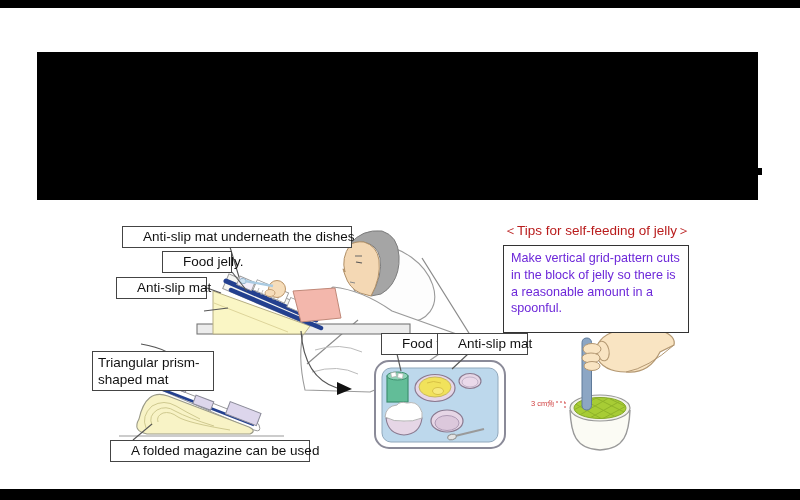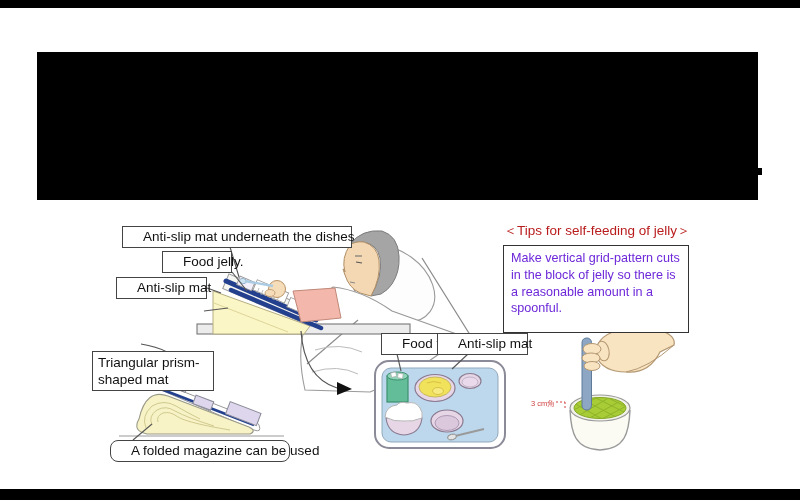--- a/index.html
+++ b/index.html
@@ -180,21 +180,21 @@
 
   <div class="blackbar" style="left:0;top:0;width:800px;height:8px;"></div>
   <div class="blackbar" style="left:37px;top:52px;width:721px;height:148px;"></div>
   <div class="blackbar" style="left:757px;top:168px;width:5px;height:7px;"></div>
   <div class="blackbar" style="left:0;top:489px;width:800px;height:11px;"></div>
 
   <div class="lbl" style="left:122px;top:226px;width:230px;">Anti-slip mat underneath the dishes</div>
   <div class="lbl" style="left:162px;top:251px;width:70px;">Food jelly.</div>
   <div class="lbl" style="left:116px;top:277px;width:91px;">Anti-slip mat</div>
   <div class="lbl wrap" style="left:92px;top:303px;width:122px;line-height:17px;margin-top:48px;">Triangular prism-shaped mat</div>
-  <div class="lbl" style="left:110px;top:440px;width:180px;border-radius:8px;">A folded magazine can be used</div>
+  <div class="lbl" style="left:110px;top:440px;width:200px;">A folded magazine can be used</div>
   <div class="lbl" style="left:352px;top:333px;width:81px;margin-left:29px;">Food tray .</div>
   <div class="lbl" style="left:437px;top:333px;width:91px;">Anti-slip mat</div>
 
   <div id="tips-title">＜Tips for self-feeding of jelly＞</div>
   <div id="tips-box">Make vertical grid-pattern cuts in the block of jelly so there is a reasonable amount in a spoonful.</div>
   <div id="jelly-note">3 cm角</div>
 
 </div>
 
 </body></html>

